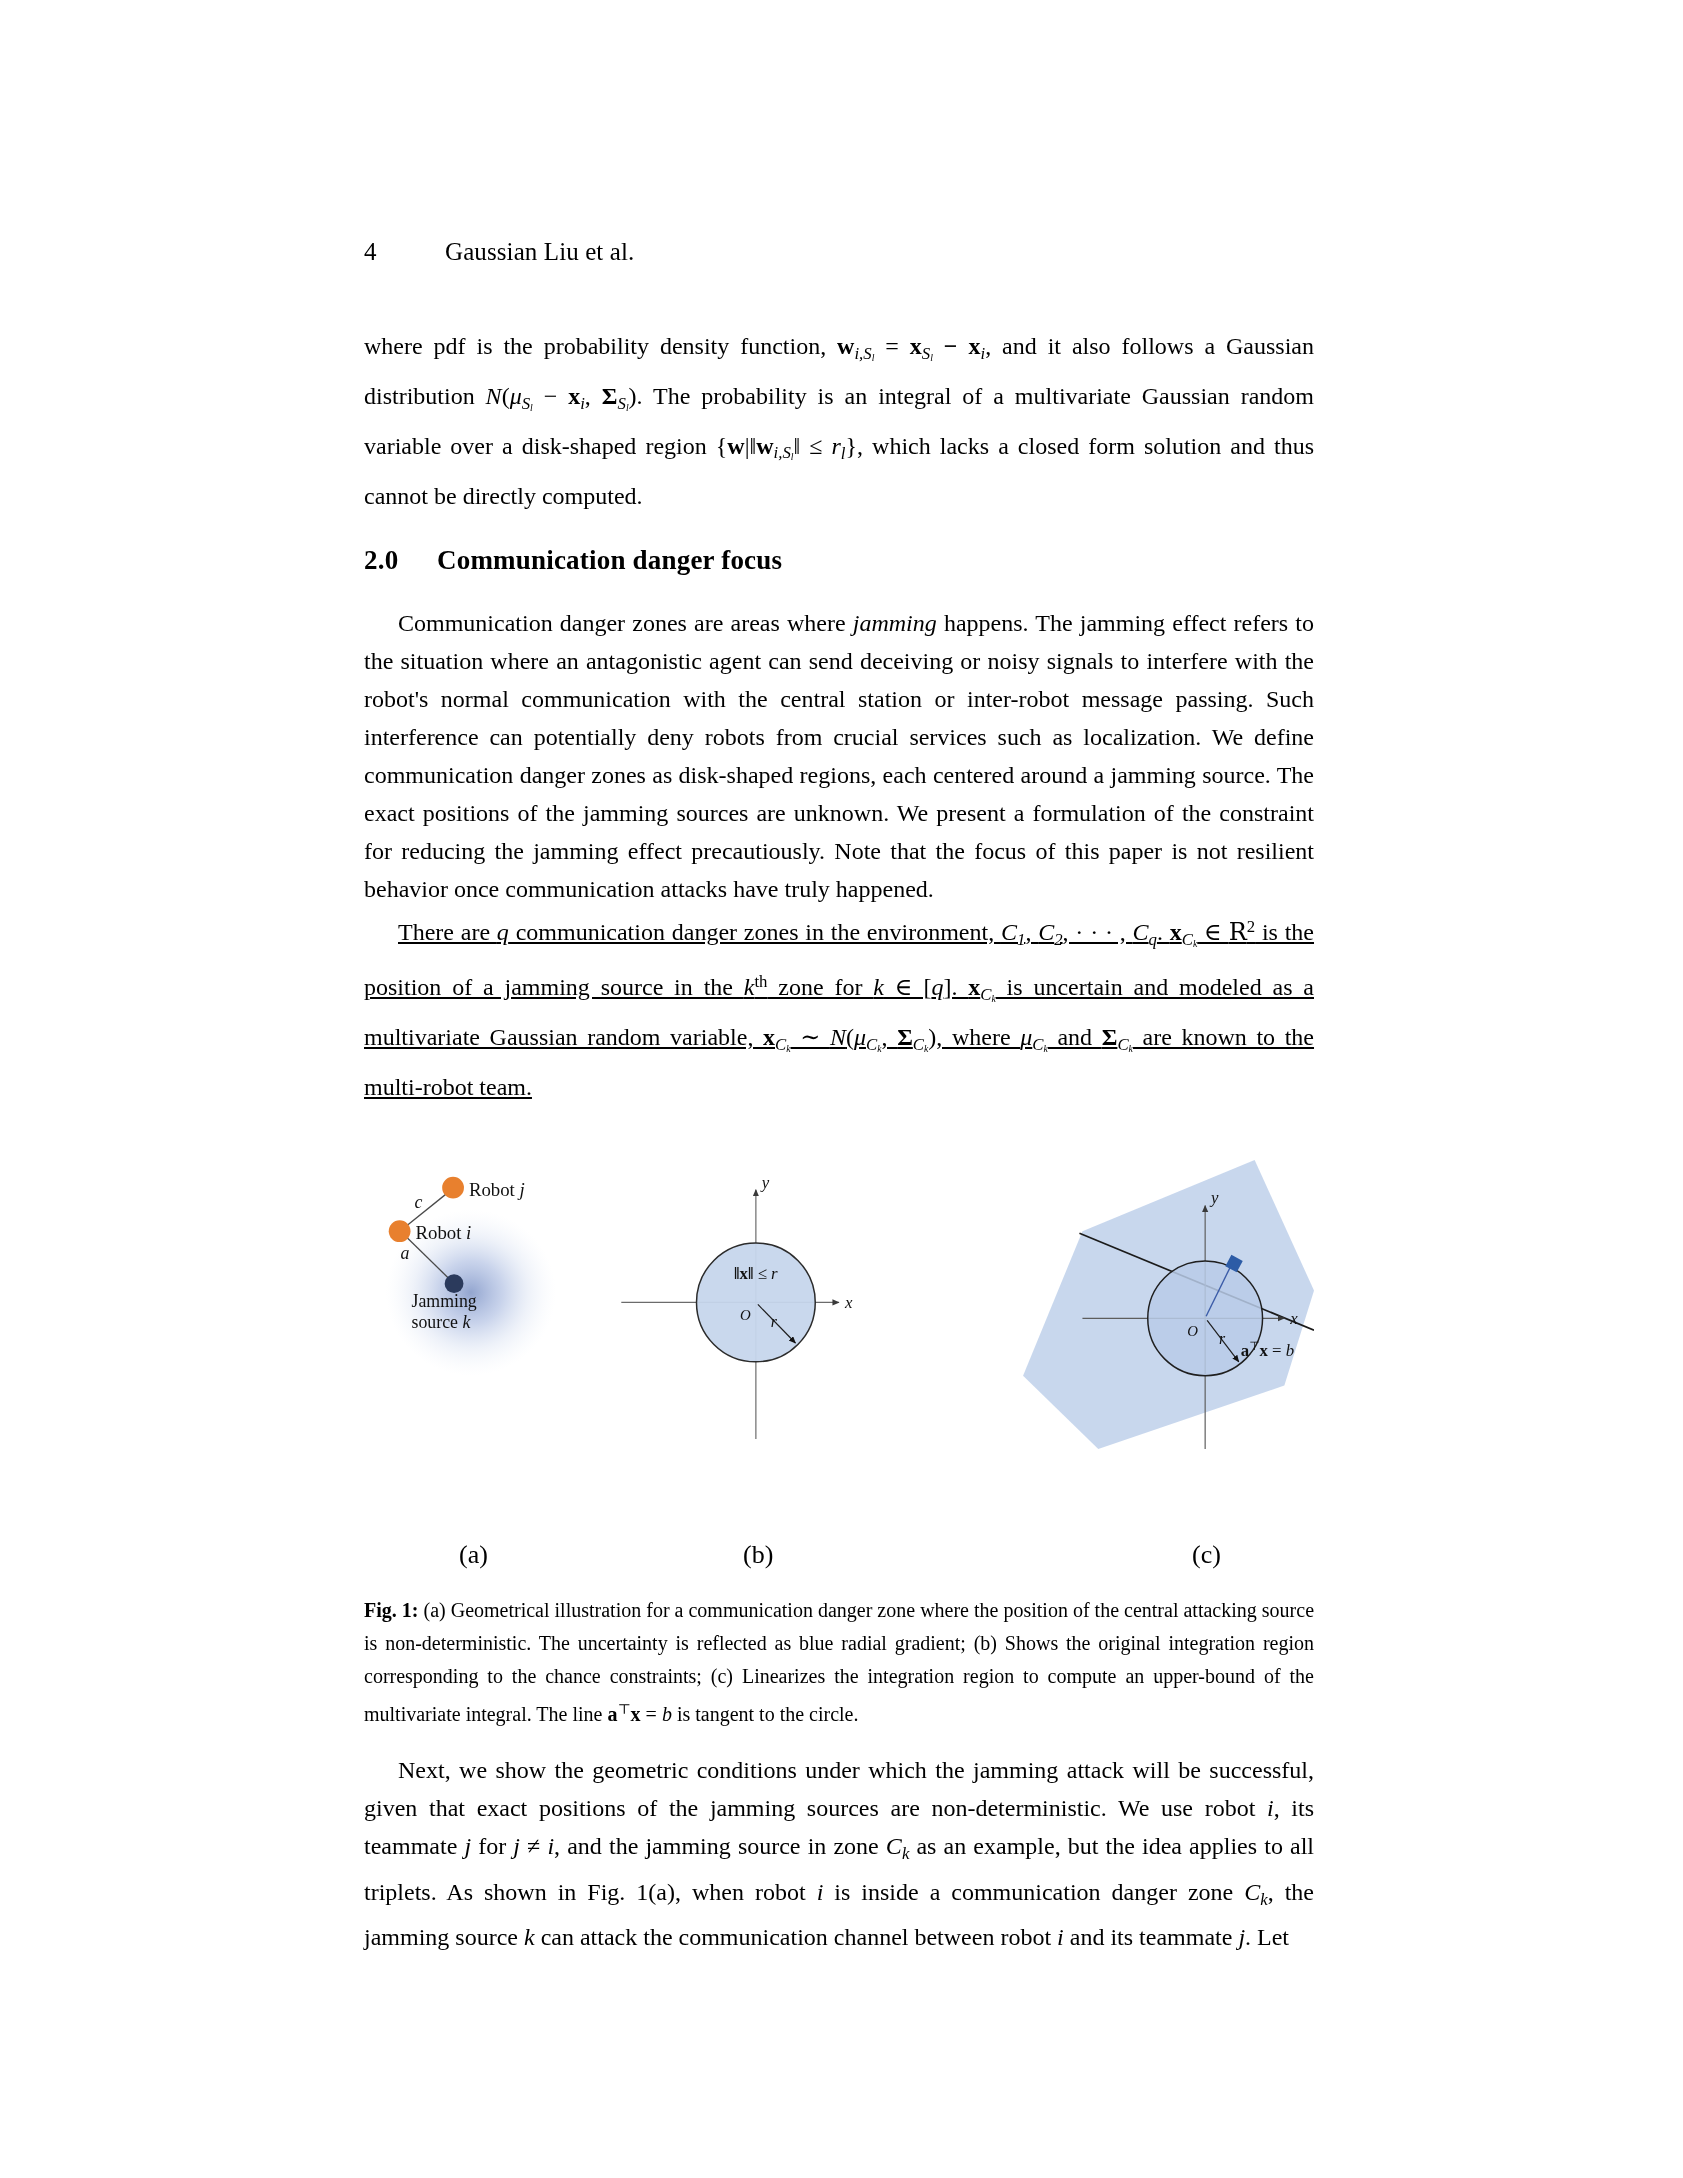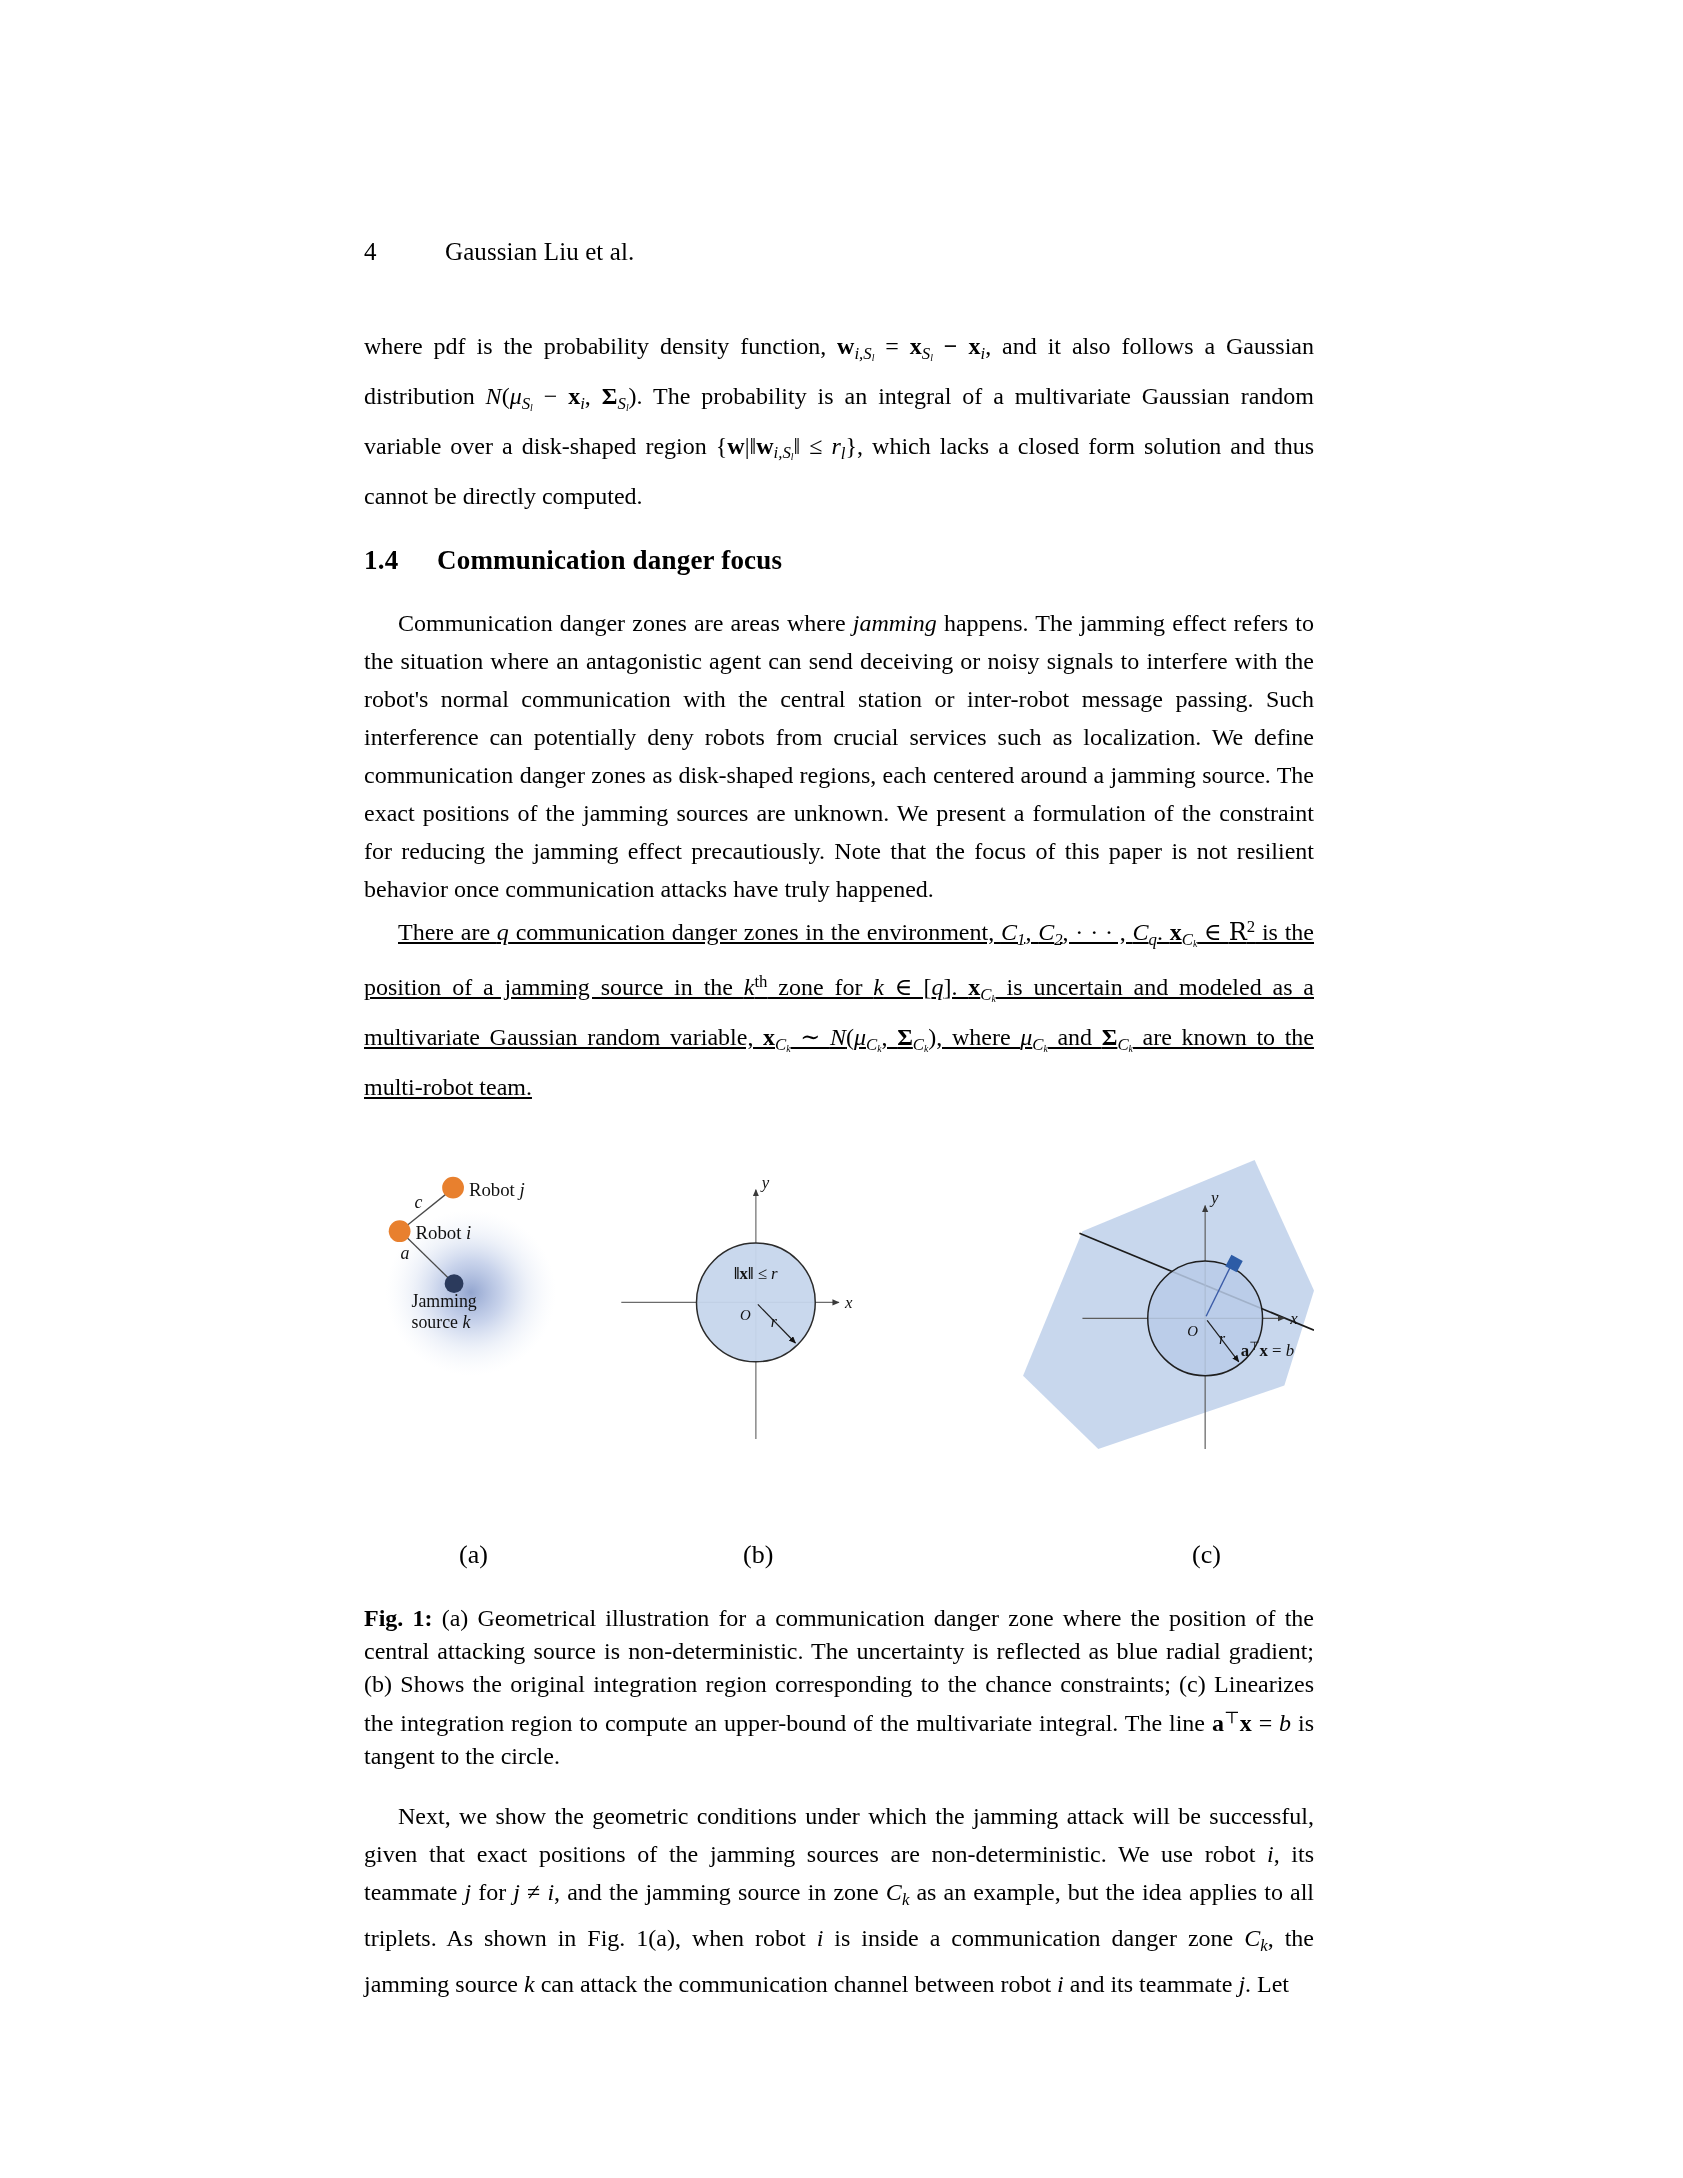--- a/index.html
+++ b/index.html
@@ -90,24 +90,24 @@
     position: relative;
     width: 950px;
     height: 46px;
     font-size: 26px;
   }
   .subcaps span {
     position: absolute;
     top: 0;
   }
   .caption {
-    font-size: 24px;
+    font-size: 20px;
     line-height: 33px;
     text-align: justify;
-    margin-top: 16px;
+    margin-top: 8px;
   }
   .caption .figlabel { font-weight: bold; }
 
   .lastpara { margin-top: 40px; }
 </style>
 </head>
 <body>
 
 <div class="page">
   <div class="content">
@@ -115,21 +115,21 @@
     <div class="runhead">
       <span class="folio">4</span>
       <span>Gaussian Liu et al.</span>
     </div>
 
     <p class="body">
       <span>where pdf is the probability density function, </span><span class="mb">w</span><span class="sub"><span>i,S</span><span class="sub2">l</span></span><span> = </span><span class="mb">x</span><span class="sub"><span>S</span><span class="sub2">l</span></span><span class="mb"> − x</span><span class="sub">i</span><span>, and it also follows a Gaussian distribution </span><span class="cal">N</span><span>(</span><span class="mi">μ</span><span class="sub"><span>S</span><span class="sub2">l</span></span><span> − </span><span class="mb">x</span><span class="sub">i</span><span>, </span><span class="mb">Σ</span><span class="sub"><span>S</span><span class="sub2">l</span></span><span>)</span><span>. The probability is an integral of a multivariate Gaussian random variable over a disk-shaped region </span><span>{</span><span class="mb">w</span><span>|‖</span><span class="mb">w</span><span class="sub"><span>i,S</span><span class="sub2">l</span></span><span>‖ ≤ </span><span class="mi">r</span><span class="sub">l</span><span>}</span><span>, which lacks a closed form solution and thus cannot be directly computed.</span>
     </p>
 
     <h3 class="section">
-      <span class="num">1.4</span><span>Communication danger focus</span>
+      <span class="num">2.0</span><span>Communication danger focus</span>
     </h3>
 
     <p class="body">
       <span class="indent"></span>Communication danger zones are areas where <span class="mi">jamming</span> happens. The jamming effect refers to the situation where an antagonistic agent can send deceiving or noisy signals to interfere with the robot's normal communication with the central station or inter-robot message passing. Such interference can potentially deny robots from crucial services such as localization. We define communication danger zones as disk-shaped regions, each centered around a jamming source. The exact positions of the jamming sources are unknown. We present a formulation of the constraint for reducing the jamming effect precautiously. Note that the focus of this paper is not resilient behavior once communication attacks have truly happened.
     </p>
 
     <p class="body">
       <span class="indent"></span><span>There are </span><span class="mi">q</span><span> communication danger zones in the environment, </span><span class="cal">C</span><span class="sub">1</span><span>, </span><span class="cal">C</span><span class="sub">2</span><span>, · · · , </span><span class="cal">C</span><span class="sub">q</span><span>. </span><span class="mb">x</span><span class="sub"><span class="cal">C</span><span class="sub2">k</span></span><span> ∈ </span><span style="font-family:'DejaVu Serif',serif;">R</span><span class="sup">2</span><span> is the position of a jamming source in the </span><span class="mi">k</span><span class="sup">th</span><span> zone for </span><span class="mi">k</span><span> ∈ [</span><span class="mi">q</span><span>]. </span><span class="mb">x</span><span class="sub"><span class="cal">C</span><span class="sub2">k</span></span><span> is uncertain and modeled as a multivariate Gaussian random variable, </span><span class="mb">x</span><span class="sub"><span class="cal">C</span><span class="sub2">k</span></span><span> ∼ </span><span class="cal">N</span><span>(</span><span class="mi">μ</span><span class="sub"><span class="cal">C</span><span class="sub2">k</span></span><span>, </span><span class="mb">Σ</span><span class="sub"><span class="cal">C</span><span class="sub2">k</span></span><span>), where </span><span class="mi">μ</span><span class="sub"><span class="cal">C</span><span class="sub2">k</span></span><span> and </span><span class="mb">Σ</span><span class="sub"><span class="cal">C</span><span class="sub2">k</span></span><span> are known to the multi-robot team.</span>
     </p>
 

